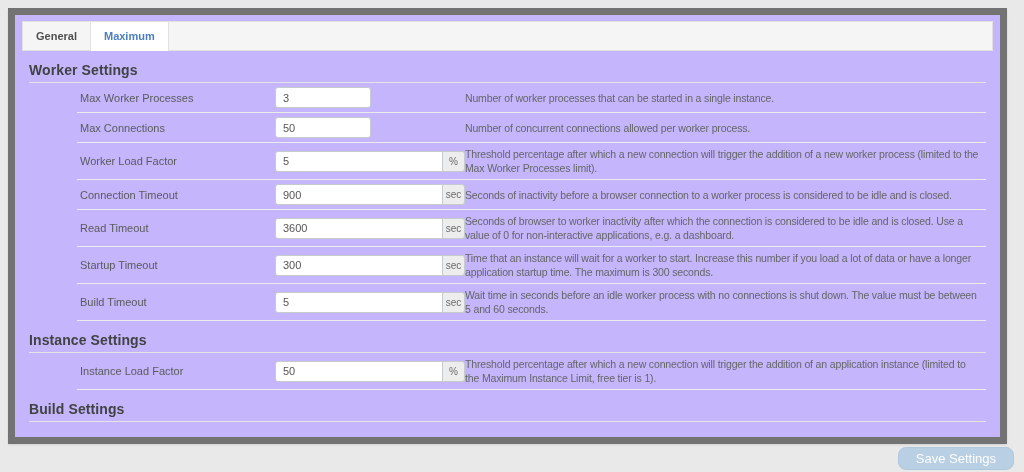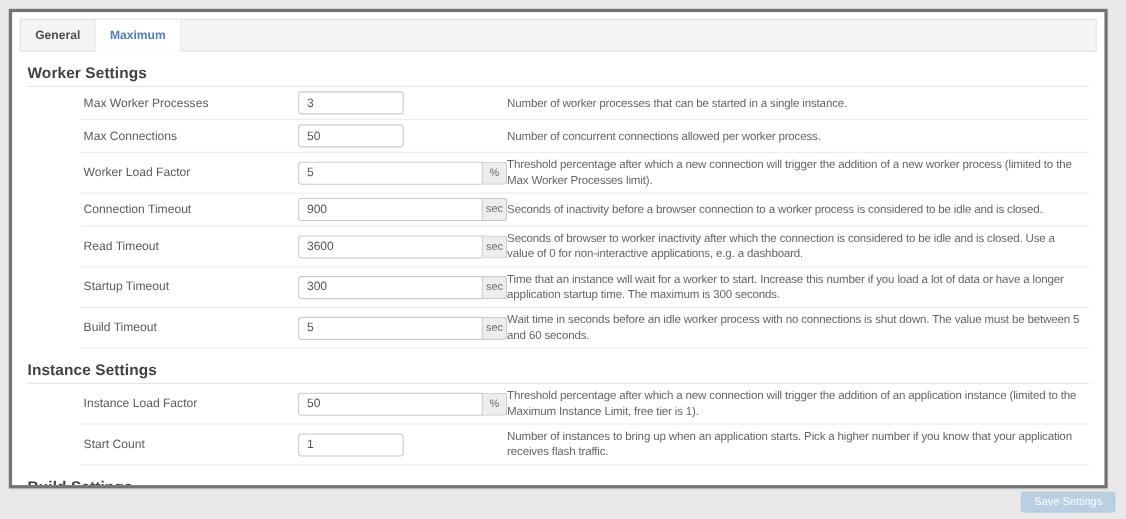--- a/index.html
+++ b/index.html
@@ -4,21 +4,21 @@
 <style>
   html,body{margin:0;padding:0;}
   body{
     width:1024px;height:472px;position:relative;overflow:hidden;
     background:#e9e9e9;
     font-family:"Liberation Sans",sans-serif;
     -webkit-font-smoothing:antialiased;
   }
   .panel{
     position:absolute;left:8px;top:8px;width:999px;height:436px;
-    box-sizing:border-box;background:#ffffff;border:3px solid #737373;
+    box-sizing:border-box;background:#c4b5fd;border:7px solid #737373;
     box-shadow:0 1px 2px rgba(0,0,0,.10);
     padding:6px 7px 0;overflow:hidden;
   }
   .tabbar{display:flex;background:#f5f5f5;border:1px solid #e1e1e1;height:28px;}
   .tab{
     height:28px;line-height:28px;padding:0 13px;font-size:11px;font-weight:bold;
     color:#4f4f4f;border-right:1px solid #e1e1e1;cursor:pointer;white-space:nowrap;
   }
   .tab.active{background:#fff;color:var(--accent,#4c7ebf);height:29px;margin-bottom:-1px;}
   .content{padding:0 7px;}
@@ -40,22 +40,22 @@
     font-family:"Liberation Sans",sans-serif;outline:none;background:#fff;
   }
   .igroup.has-suffix input{width:168px;border-radius:3px 0 0 3px;}
   .addon{
     width:22px;height:21px;box-sizing:border-box;border:1px solid #c6cbce;border-left:none;
     border-radius:0 3px 3px 0;background:#ededed;color:#6b6b6b;font-size:10px;
     display:flex;align-items:center;justify-content:center;
   }
   .save-btn{
     position:absolute;right:10px;top:447px;
-    background:var(--savebg,#b9cfe3);color:#fdfdfd;border:1px solid #b0c8de;border-radius:3px;
-    font-size:10px;font-family:"Liberation Sans",sans-serif;padding:3px 11px;cursor:pointer;
+    background:var(--savebg,#b9cfe3);color:#fdfdfd;border:1px solid #b0c8de;border-radius:8px;
+    font-size:13px;font-family:"Liberation Sans",sans-serif;padding:3px 17px;cursor:pointer;
   }
 </style>
 </head>
 <body>
 
 <div class="page">
   <div class="panel">
     <div class="tabbar" id="tabbar">
         <div class="tab"><span>General</span></div>
         <div class="tab active"><span>Maximum</span></div>
@@ -137,29 +137,20 @@
           <div class="row">
             <div class="label">Instance Load Factor</div>
             <div class="control">
               <div class="igroup has-suffix">
                 <input type="text" value="50" style="">
                 <span class="addon">%</span>
               </div>
             </div>
             <div class="desc">Threshold percentage after which a new connection will trigger the addition of an application instance (limited to the Maximum Instance Limit, free tier is 1).</div>
           </div>
-          <div class="row">
-            <div class="label">Start Count</div>
-            <div class="control">
-              <div class="igroup">
-                <input type="text" value="1" style="">
-              </div>
-            </div>
-            <div class="desc">Number of instances to bring up when an application starts. Pick a higher number if you know that your application receives flash traffic.</div>
-          </div>
         </div>
         <div class="section">
           <div class="section-title">Build Settings</div>
         </div>
       </div>
   </div>
   <button class="save-btn">Save Settings</button>
 </div>
 
 </body></html>

